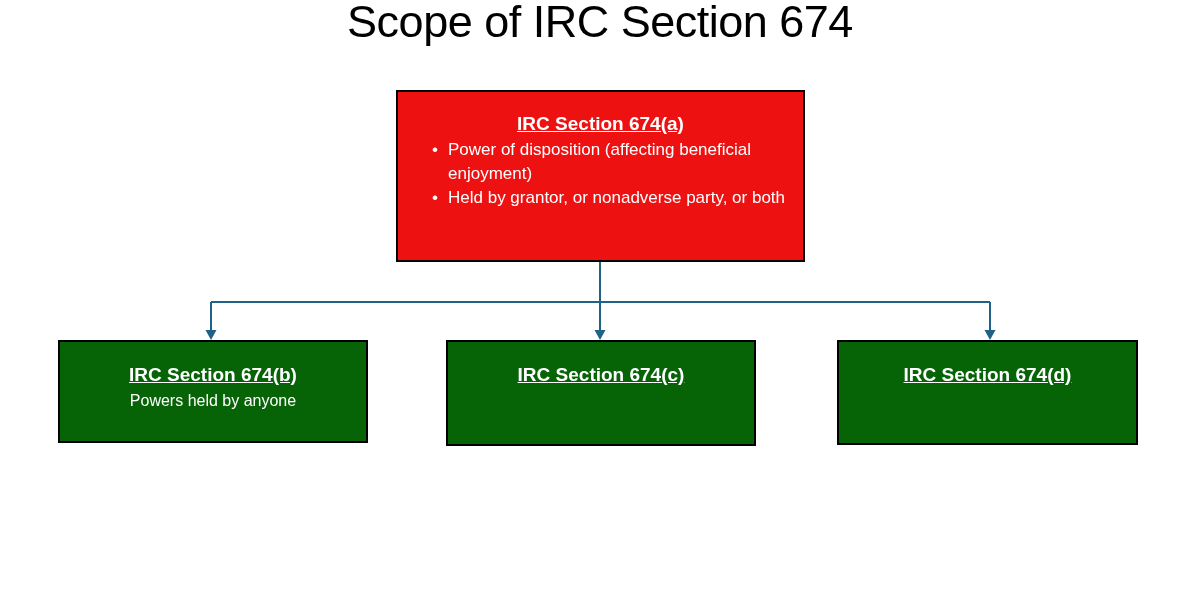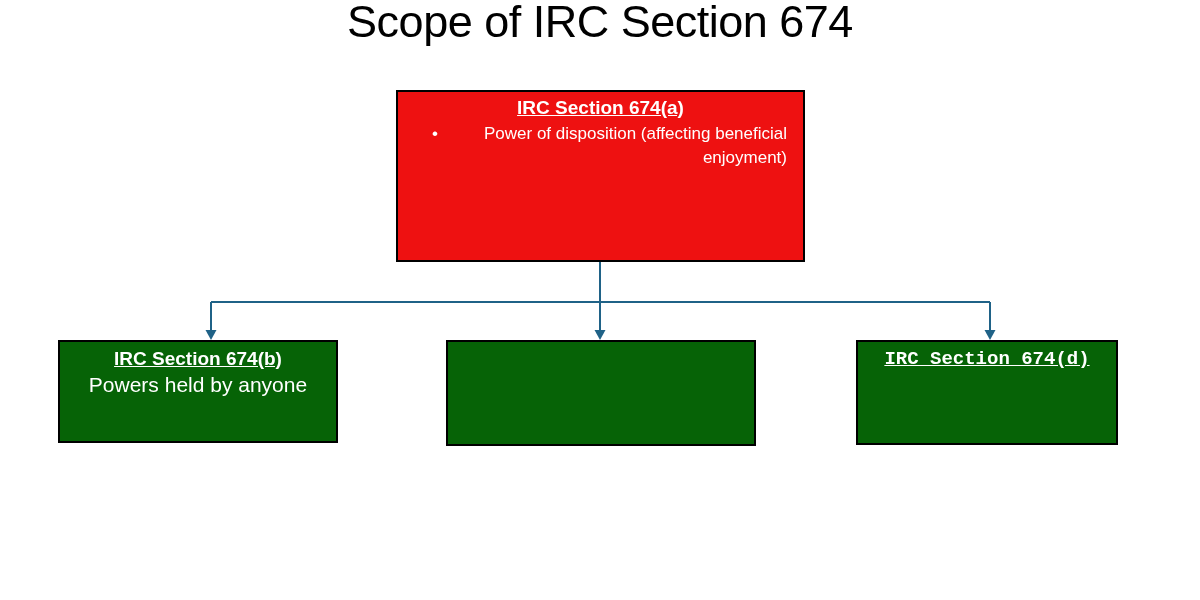--- a/index.html
+++ b/index.html
@@ -38,42 +38,41 @@
     left: 396px;
     top: 90px;
     width: 409px;
     height: 172px;
     padding: 3px 12px 0 12px;
   }
   .node-green {
     background: var(--box-green, #066306);
     padding: 4px 10px 0 10px;
   }
-  .node-b { left: 58px;  top: 340px; width: 280px; height: 103px; }
+  .node-b { left: 58px;  top: 340px; width: 310px; height: 103px; }
   .node-c { left: 446px; top: 340px; width: 310px; height: 106px; }
-  .node-d { left: 856px; top: 340px; width: 262px; height: 105px; font-family: Liberation Mono, monospace; }
+  .node-d { left: 837px; top: 340px; width: 301px; height: 105px; }
   .node-heading {
     text-align: center;
     font-weight: bold;
     font-size: 19px;
     text-decoration: underline;
-    margin: 2px 0 3px 0;
+    margin: 18px 0 3px 0;
   }
   .node-body {
     text-align: center;
-    font-size: 21px;
+    font-size: 16px;
     line-height: 24px;
   }
   .bullet-list {
     list-style: none;
     margin: 2px 0 0 0;
     padding: 0 4px 0 22px;
     font-size: 17px;
     line-height: 24px;
-    text-align: right;
   }
   .bullet-list li {
     position: relative;
     padding-left: 16px;
     margin: 0;
   }
   .bullet-list li::before {
     content: "\2022";
     position: absolute;
     left: 0;
@@ -111,28 +110,30 @@
     <path class="connector-line" d="M990,302 L990,332"></path>
     <polygon class="arrowhead" points="205.5,330 216.5,330 211,340"></polygon>
     <polygon class="arrowhead" points="594.5,330 605.5,330 600,340"></polygon>
     <polygon class="arrowhead" points="984.5,330 995.5,330 990,340"></polygon>
   </svg>
 
   <div class="node node-red">
     <div class="node-heading">IRC Section 674(a)</div>
     <ul class="bullet-list">
       <li>Power of disposition (affecting beneficial enjoyment)</li>
+      <li>Held by grantor, or nonadverse party, or both</li>
     </ul>
   </div>
 
   <div class="node node-green node-b">
     <div class="node-heading">IRC Section 674(b)</div>
     <div class="node-body">Powers held by anyone</div>
   </div>
 
   <div class="node node-green node-c">
+    <div class="node-heading">IRC Section 674(c)</div>
   </div>
 
   <div class="node node-green node-d">
     <div class="node-heading">IRC Section 674(d)</div>
   </div>
 
 </div>
 
 </body></html>

